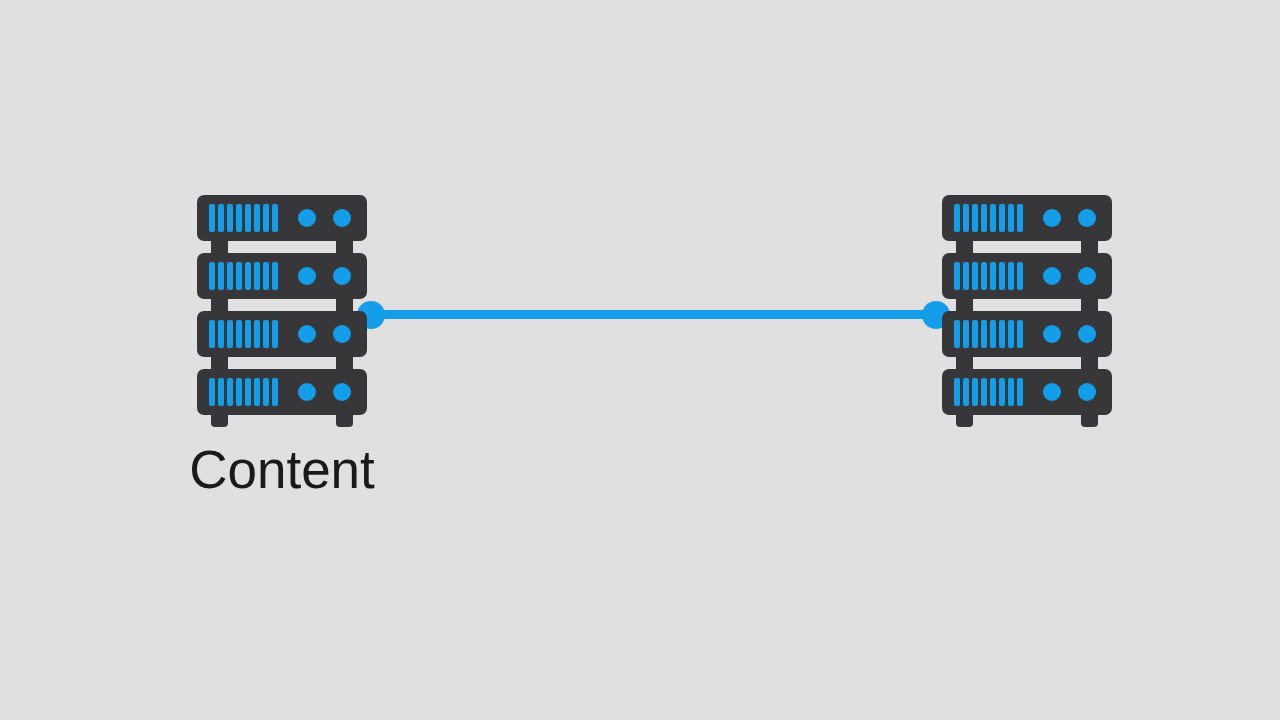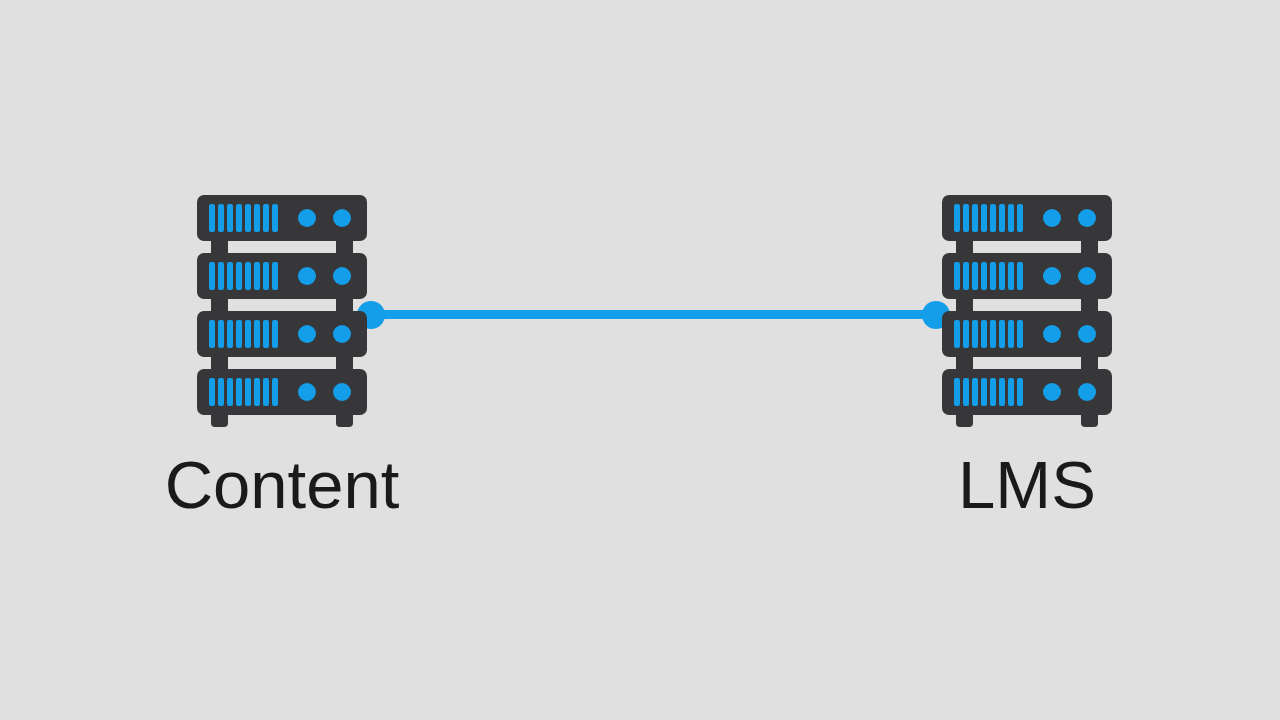--- a/index.html
+++ b/index.html
@@ -23,22 +23,22 @@
     position:absolute;
     display:flex;
     flex-direction:column;
     align-items:center;
     width:170px;
   }
   .node-left{left:197px;top:195px;}
   .node-right{left:942px;top:195px;}
   .server-icon{display:block;width:170px;height:232px;}
   .node-label{
-    margin-top:24px;
-    font-size:67px;
+    margin-top:16px;
+    font-size:53px;
     line-height:1;
     font-weight:400;
     color:var(--label-text);
     white-space:nowrap;
     letter-spacing:0;
   }
   .edge-line{
     position:absolute;
     left:371px;top:310px;
     width:565px;height:9px;
@@ -95,16 +95,15 @@
     <svg class="server-icon" viewBox="0 0 170 232">
       <use href="#server-rack"></use>
     </svg>
     <div class="node-label">Content</div>
   </div>
 
   <div class="node node-right">
     <svg class="server-icon" viewBox="0 0 170 232">
       <use href="#server-rack"></use>
     </svg>
-    <div class="node-label">LMS</div>
   </div>
 
 </div>
 
 </body></html>

